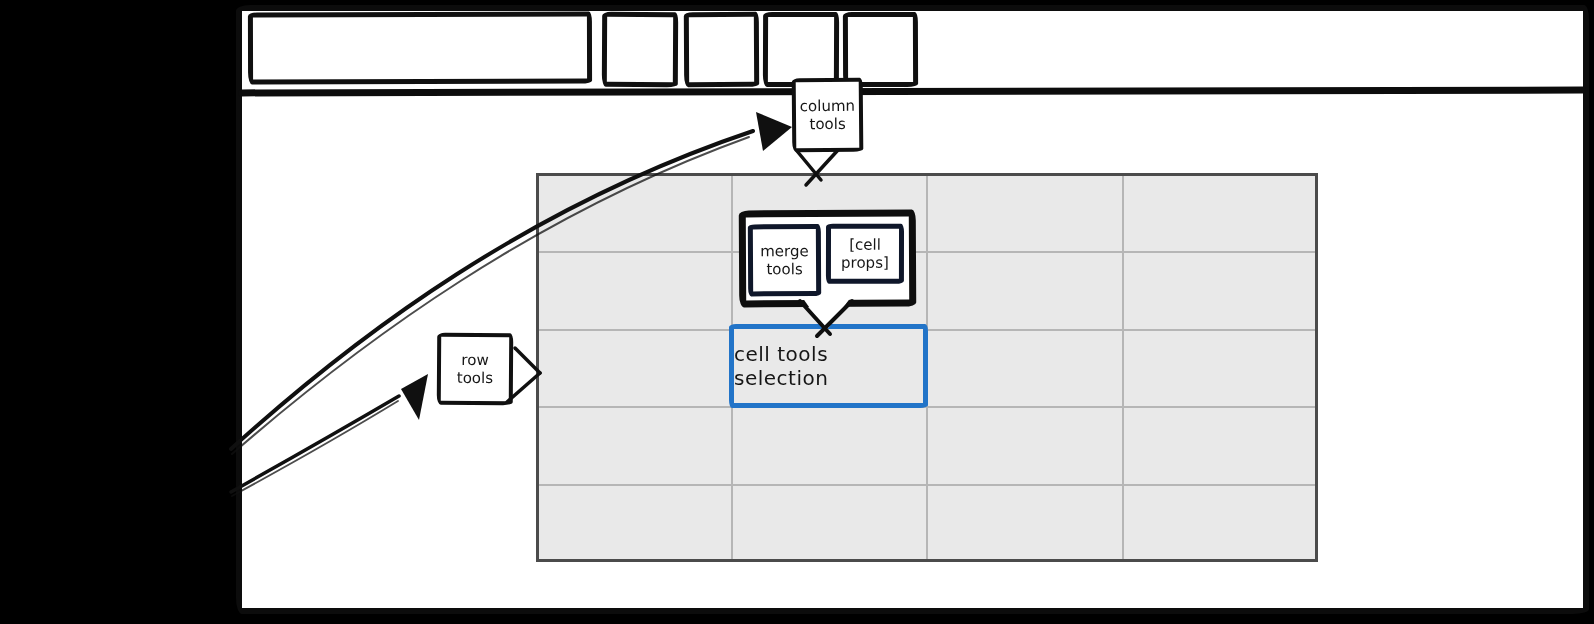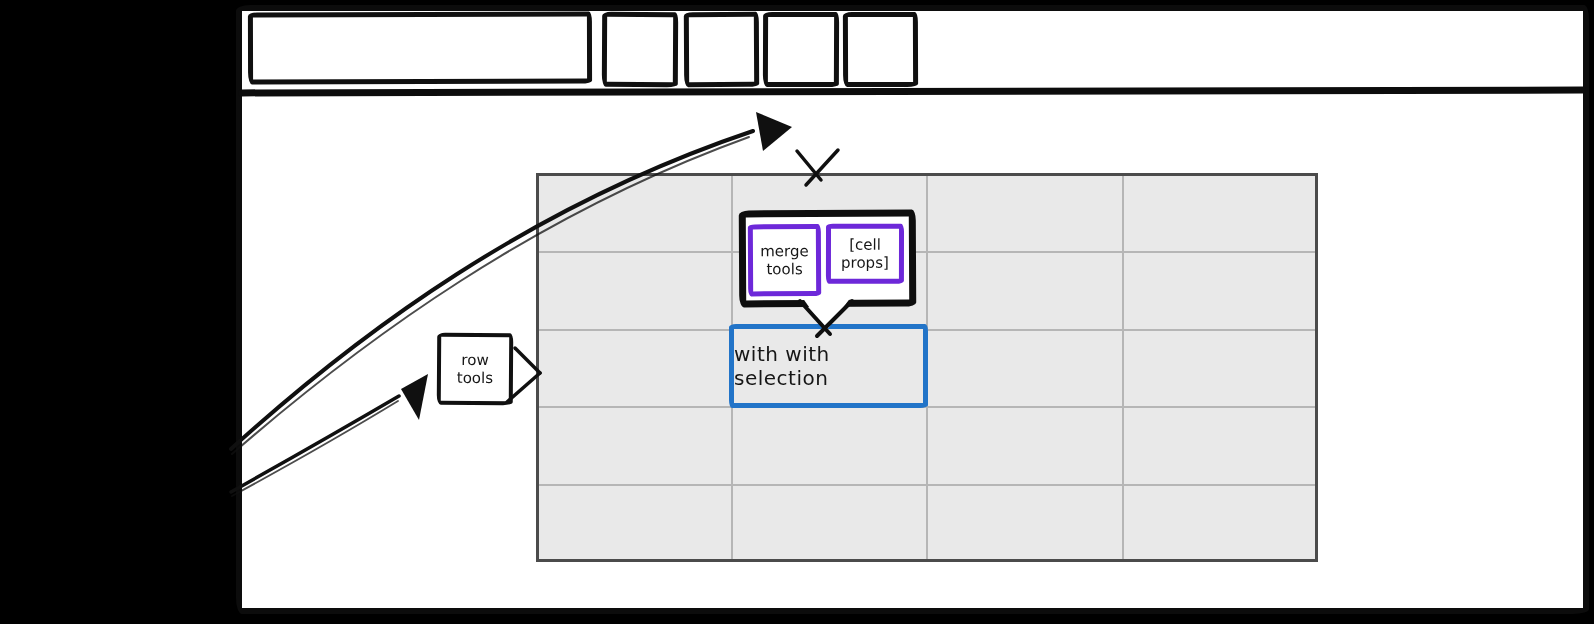--- a/index.html
+++ b/index.html
@@ -52,21 +52,21 @@
   }
   .col-tools{left:792px;top:78px;width:71px;height:74px;transform:rotate(-0.5deg);}
   .row-tools{left:437px;top:333px;width:76px;height:72px;transform:rotate(0.4deg);}
   .merge-pop{
     position:absolute;left:739px;top:210px;width:177px;height:97px;
     box-sizing:border-box;background:#fff;border:7px solid #0e0e0e;
     border-radius:10px 4px 12px 5px / 5px 11px 4px 12px;transform:rotate(-0.3deg);
   }
   .merge-pop .inner{
     position:absolute;box-sizing:border-box;background:#fff;
-    border:5px solid #6d28d9;border-radius:7px 3px 8px 3px / 3px 8px 3px 8px;
+    border:5px solid #0f172a;border-radius:7px 3px 8px 3px / 3px 8px 3px 8px;
     display:flex;align-items:center;justify-content:center;
     text-align:center;font-size:15px;line-height:1.2;
   }
   .inner-a{left:2px;top:7px;width:73px;height:72px;}
   .inner-b{left:80px;top:7px;width:78px;height:60px;transform:rotate(0.4deg);}
   .overlay{position:absolute;left:0;top:0;pointer-events:none;}
 </style>
 </head>
 <body>
 
@@ -85,23 +85,26 @@
     <div class="vline" style="left:192px"></div>
     <div class="vline" style="left:387px"></div>
     <div class="vline" style="left:583px"></div>
     <div class="hline" style="top:75px"></div>
     <div class="hline" style="top:153px"></div>
     <div class="hline" style="top:230px"></div>
     <div class="hline" style="top:308px"></div>
   </div>
 
   <div class="selcell">
-    <span>with with selection</span>
+    <span>cell tools selection</span>
   </div>
 
+  <div class="callout col-tools">
+    <span>column tools</span>
+  </div>
 
   <div class="callout row-tools">
     <span>row tools</span>
   </div>
 
   <div class="merge-pop">
     <div class="inner inner-a">
       <span>merge tools</span>
     </div>
     <div class="inner inner-b">

